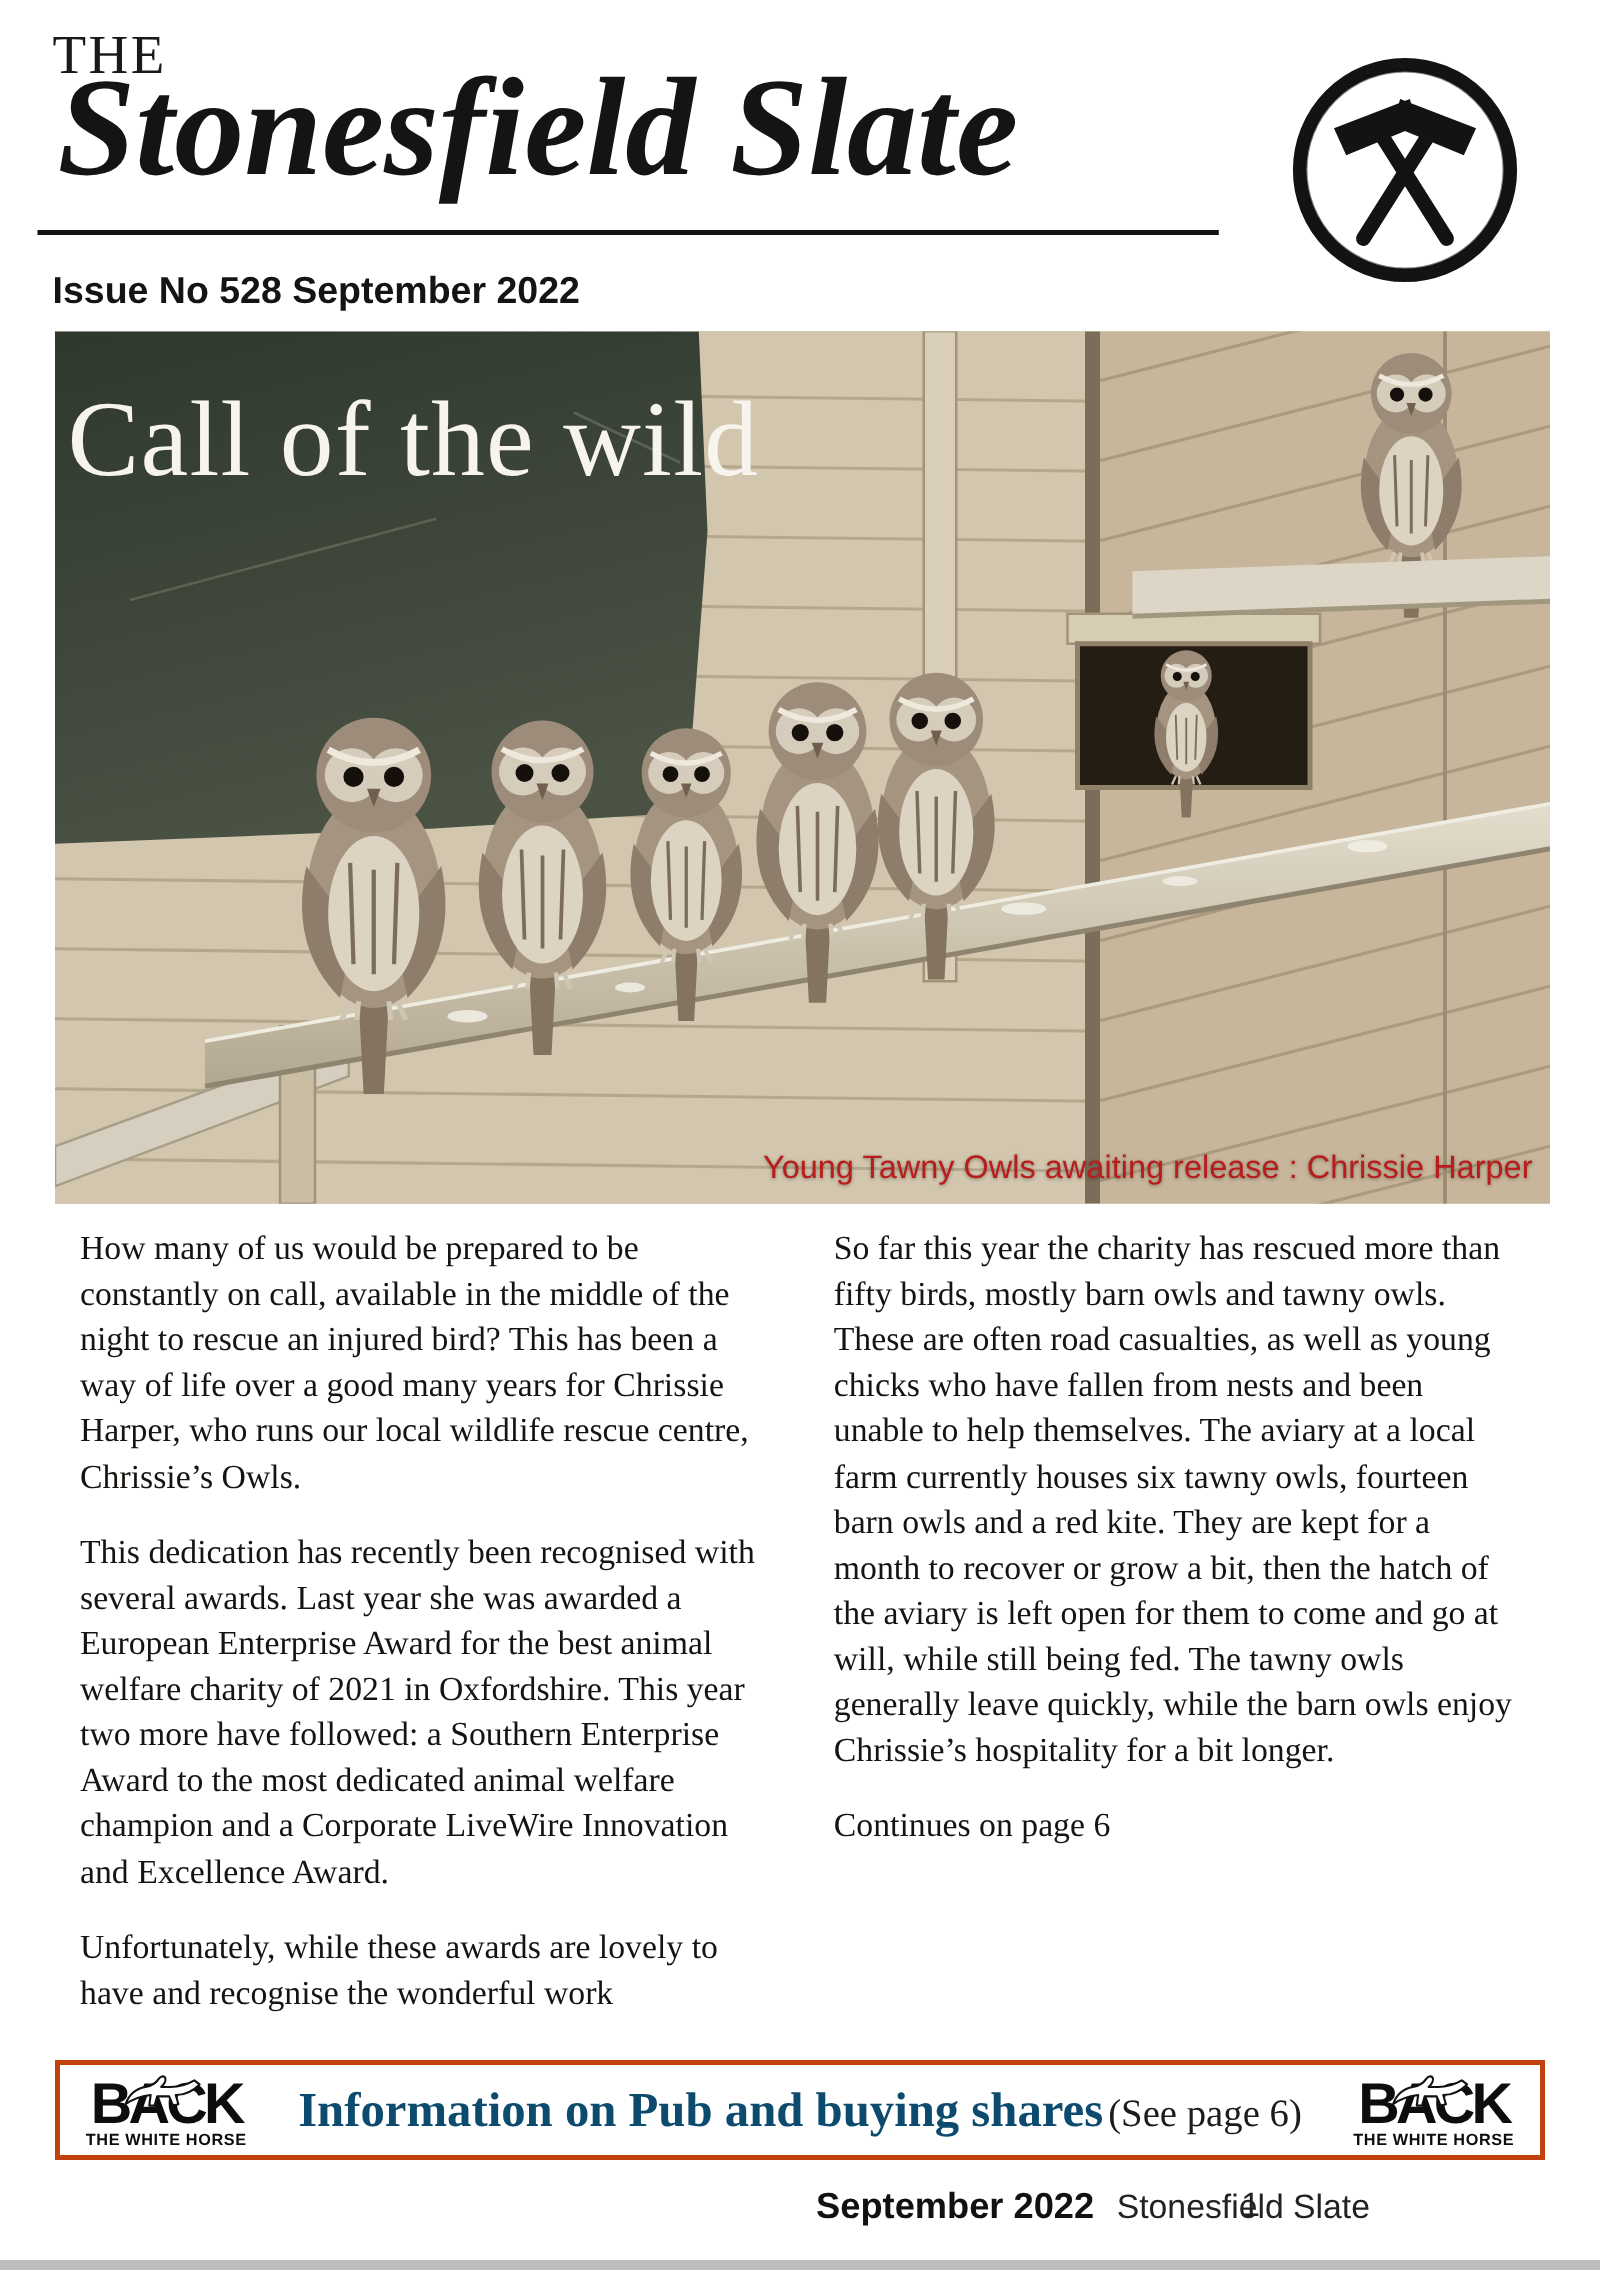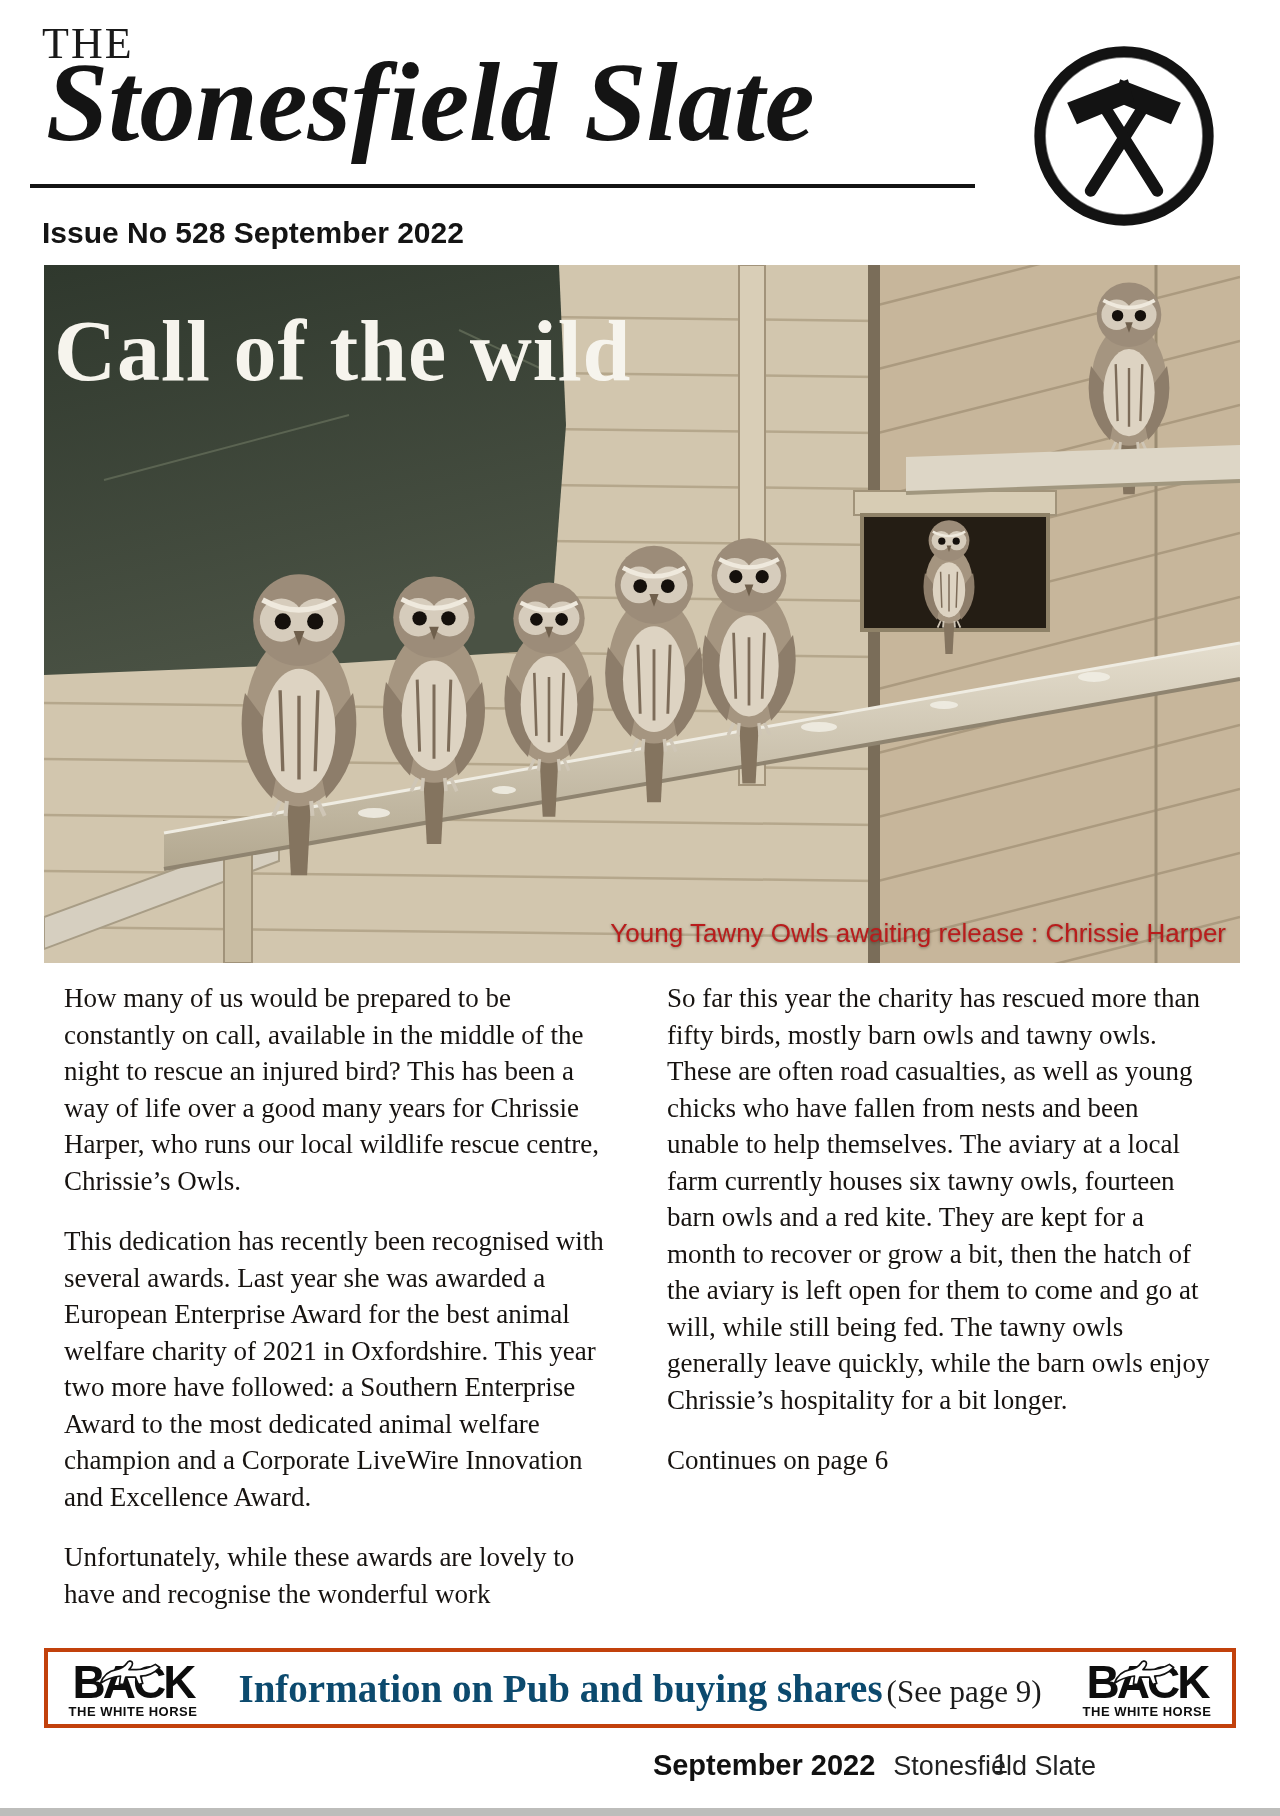--- a/index.html
+++ b/index.html
@@ -40,21 +40,21 @@
   }
   
   .hero{
     position:absolute;left:44px;top:265px;width:1196px;height:698px;
     margin:0;overflow:hidden;background:#cdbfa7;
   }
   .hero svg.scene{position:absolute;left:0;top:0;width:100%;height:100%;}
   .hero-headline{
     position:absolute;left:10px;top:36px;
     font-family:"Liberation Serif",serif;
-    font-size:86px;font-weight:700;color:#f6f4ed;
+    font-size:86px;font-weight:400;color:#f6f4ed;
     letter-spacing:1px;white-space:nowrap;
   }
   .photo-caption{
     position:absolute;right:14px;bottom:14px;
     font-family:"Liberation Sans",sans-serif;
     font-size:26px;color:#b91c1c;
     text-shadow:0 1px 3px rgba(40,30,15,.45);
     white-space:nowrap;
     text-align:center;
   }
@@ -272,21 +272,21 @@
   <div class="banner">
     <div class="back-logo">
       <div class="back-word">BACK</div>
       <svg class="horse-icon" viewBox="0 0 70 34" aria-hidden="true">
         <path d="M6 24 C9 16 15 12 21 11 C26 10 29 8 31 5 C32 3 35 2 36 4 C37 6 35 9 33 11 L40 11 C47 11 53 9 58 6 L62 9 C57 14 50 17 44 17 L46 24 L42 25 L39 18 L30 18 L28 25 L24 25 L25 17 C17 18 10 21 6 24 Z" fill="#fff" stroke="#111" stroke-width="1.6" stroke-linejoin="round"></path>
       </svg>
       <div class="back-sub">THE WHITE HORSE</div>
     </div>
     <div class="banner-center">
       <span class="banner-main">Information on Pub and buying shares</span>
-      <span class="banner-note">(See page 9)</span>
+      <span class="banner-note">(See page 6)</span>
     </div>
     <div class="back-logo">
       <div class="back-word">BACK</div>
       <svg class="horse-icon" viewBox="0 0 70 34" aria-hidden="true">
         <path d="M6 24 C9 16 15 12 21 11 C26 10 29 8 31 5 C32 3 35 2 36 4 C37 6 35 9 33 11 L40 11 C47 11 53 9 58 6 L62 9 C57 14 50 17 44 17 L46 24 L42 25 L39 18 L30 18 L28 25 L24 25 L25 17 C17 18 10 21 6 24 Z" fill="#fff" stroke="#111" stroke-width="1.6" stroke-linejoin="round"></path>
       </svg>
       <div class="back-sub">THE WHITE HORSE</div>
     </div>
   </div>
 

